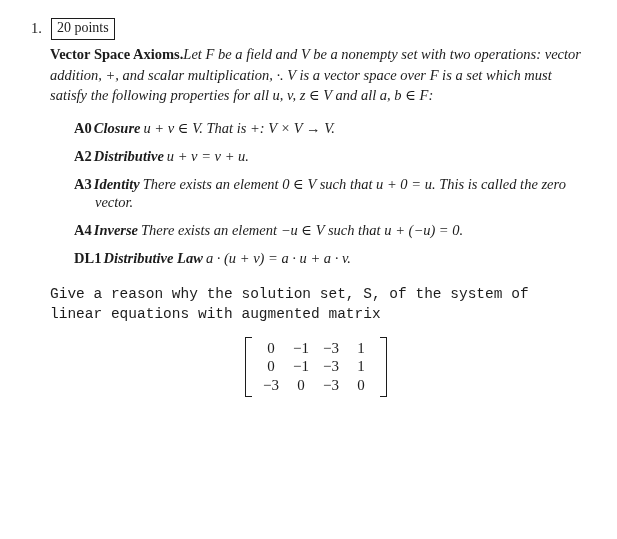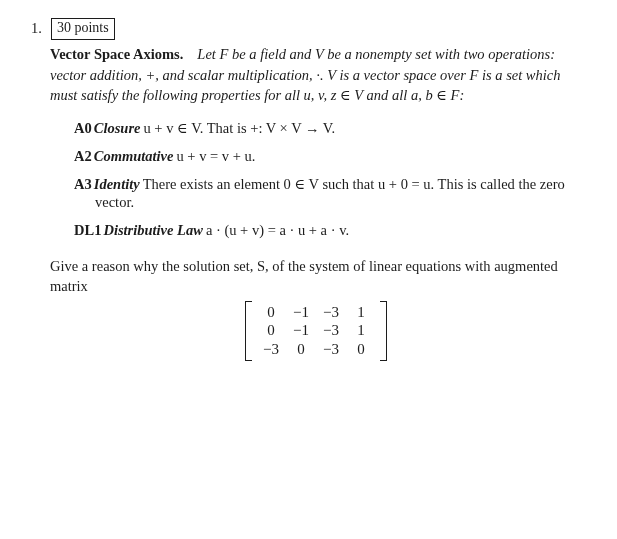--- a/index.html
+++ b/index.html
@@ -40,35 +40,36 @@
     width: 532px;
   }
   .intro {
     margin: 0 0 13px 0;
     line-height: 1.42;
     font-style: italic;
   }
   .intro .title {
     font-style: normal;
     font-weight: bold;
-    margin-right: 14px;
+    margin-right: 0;
   }
   .axioms { margin: 0 0 14px 0; }
   .axiom {
     margin: 0 0 9.5px 0;
     line-height: 1.28;
     padding-left: 45px;
     text-indent: -45px;
   }
   .ax-code { font-weight: bold; margin-left: 24px; }
   .ax-name { font-weight: bold; font-style: italic; margin: 0 3px 0 2px; text-align: center; }
-  .ax-text { }
+  .ax-text { font-style: italic; }
   .question {
-    margin: 16px 0 4px 0;
+    margin: 16px 0 12px 0;
     line-height: 1.4;
+    font-family: Liberation Mono, monospace;
   }
   .matrix-wrap {
     display: flex;
     justify-content: center;
     margin: 4px 0 10px 0;
   }
   .matrix {
     display: flex;
     align-items: stretch;
     font-size: 15px;
@@ -99,31 +100,32 @@
     line-height: 1.25;
   }
 </style>
 </head>
 <body>
 
 <div class="page">
 
   <div class="problem-header">
     <span class="prob-num">1.</span>
-    <span class="points-box">30 points</span>
+    <span class="points-box">20 points</span>
   </div>
 
   <div class="content">
 
     <p class="intro"><span class="title">Vector Space Axioms.</span><span>Let F be a field and V be a nonempty set with two operations: vector addition, +, and scalar multiplication, ·.  V is a vector space over F is a set which must satisfy the following properties for all u, v, z ∈ V and all a, b ∈ F:</span></p>
 
     <div class="axioms">
       <p class="axiom"><span class="ax-code">A0</span><span class="ax-name">Closure</span><span class="ax-text">u + v ∈ V.  That is +: V × V → V.</span></p>
-      <p class="axiom"><span class="ax-code">A2</span><span class="ax-name">Commutative</span><span class="ax-text">u + v = v + u.</span></p>
+      <p class="axiom"><span class="ax-code">A2</span><span class="ax-name">Distributive</span><span class="ax-text">u + v = v + u.</span></p>
       <p class="axiom"><span class="ax-code">A3</span><span class="ax-name">Identity</span><span class="ax-text">There exists an element 0 ∈ V such that u + 0 = u.  This is called the zero vector.</span></p>
+      <p class="axiom"><span class="ax-code">A4</span><span class="ax-name">Inverse</span><span class="ax-text">There exists an element −u ∈ V such that u + (−u) = 0.</span></p>
       <p class="axiom"><span class="ax-code">DL1</span><span class="ax-name">Distributive Law</span><span class="ax-text">a · (u + v) = a · u + a · v.</span></p>
     </div>
 
     <p class="question">Give a reason why the solution set, S, of the system of linear equations with augmented matrix</p>
 
     <div class="matrix-wrap">
       <div class="matrix">
         <div class="bracket left"></div>
         <div class="matrix-grid">
           <span class="matrix-cell">0</span>

